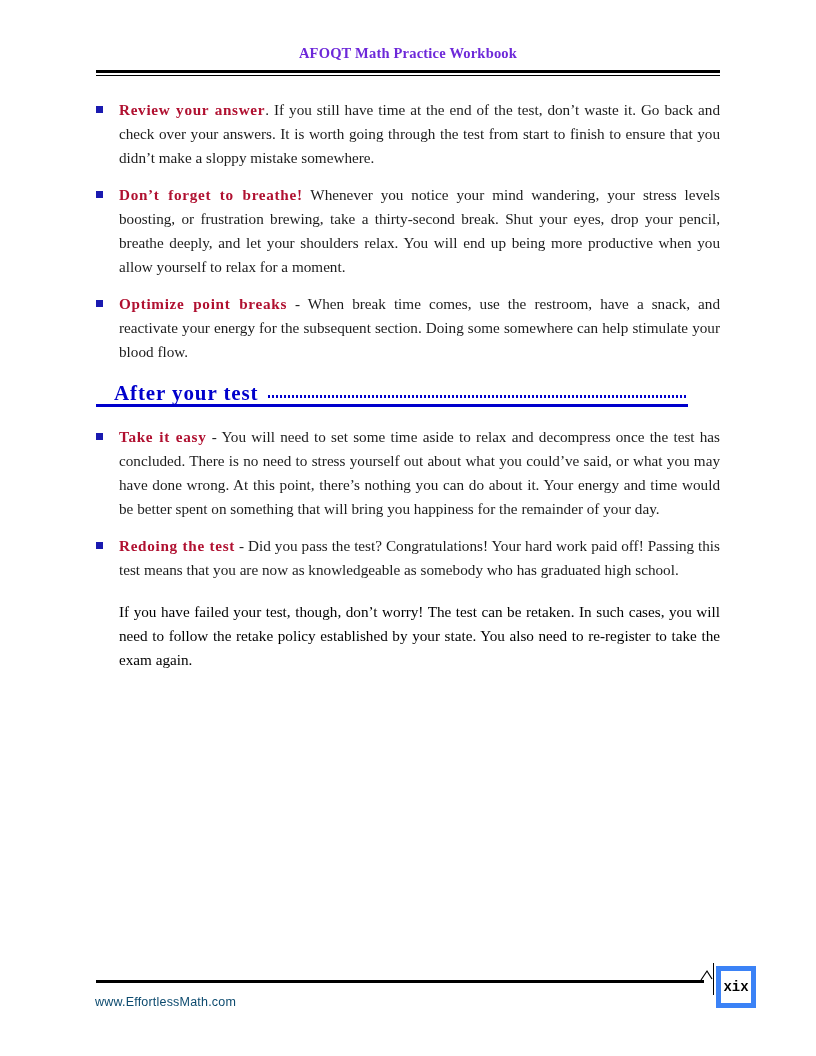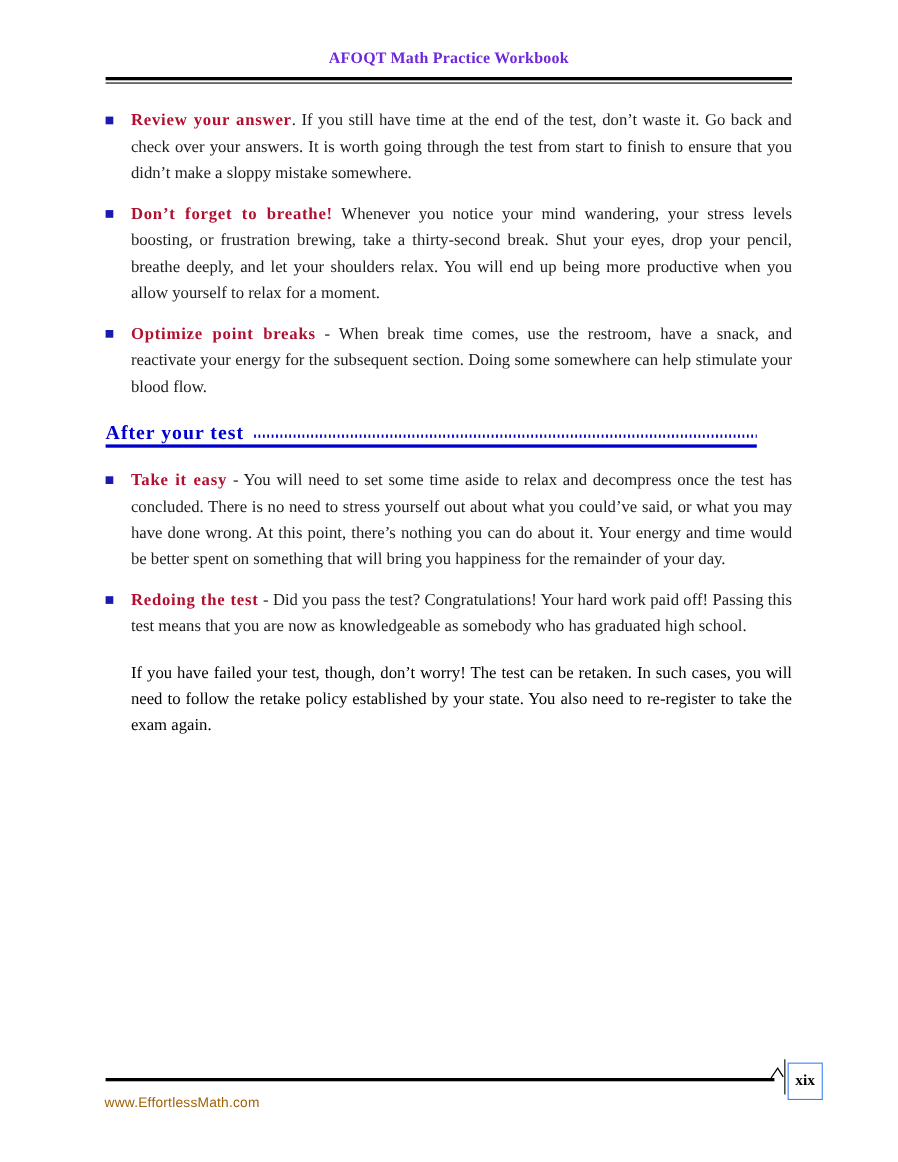--- a/index.html
+++ b/index.html
@@ -94,25 +94,26 @@
     width: 592px;
   }
   .section-heading-row {
     display: flex;
     align-items: flex-end;
     width: 100%;
   }
   .section-heading-text {
     font-family: "Liberation Serif", "DejaVu Serif", serif;
     font-weight: bold;
-    font-size: 18px;
+    font-size: 21px;
     color: #0000cc;
     letter-spacing: 0.9px;
     white-space: nowrap;
     line-height: 18px;
+    margin-left: 18px;
   }
   .section-leader {
     flex: 1 1 auto;
     height: 3px;
     margin-left: 9px;
     margin-bottom: 4px;
     background-image: linear-gradient(to right, #0000cc 0px, #0000cc 2px, rgba(0,0,0,0) 2px, rgba(0,0,0,0) 4px);
     background-size: 4px 3px;
     background-repeat: repeat-x;
   }
@@ -146,37 +147,37 @@
     width: 1px;
     height: 32px;
     background: #000000;
   }
   .page-badge {
     position: absolute;
     left: 716px;
     top: 966px;
     width: 30px;
     height: 32px;
-    border: 1px solid #3b82f6;
+    border: 5px solid #3b82f6;
     display: flex;
     align-items: center;
     justify-content: center;
-    font-family: Liberation Serif, serif;
+    font-family: Liberation Mono, monospace;
     font-weight: bold;
     font-size: 14px;
     color: #000000;
     background: #ffffff;
   }
   .footer-link {
     position: absolute;
     left: 95px;
     top: 995px;
     font-family: "Liberation Sans", "DejaVu Sans", sans-serif;
     font-size: 12.5px;
-    color: #a16207;
+    color: #0c4a6e;
     letter-spacing: 0.2px;
     text-decoration: none;
   }
 </style>
 </head>
 <body>
 
 <div class="page">
 
   <div class="header">

